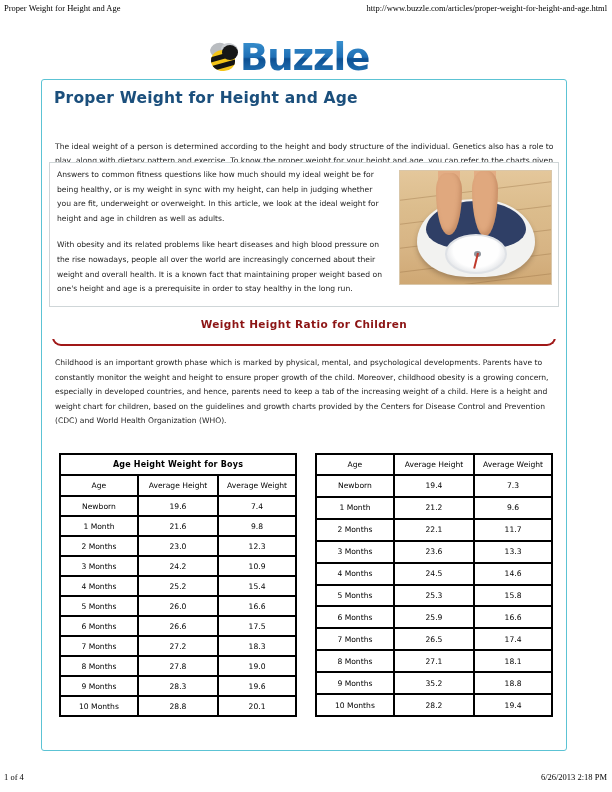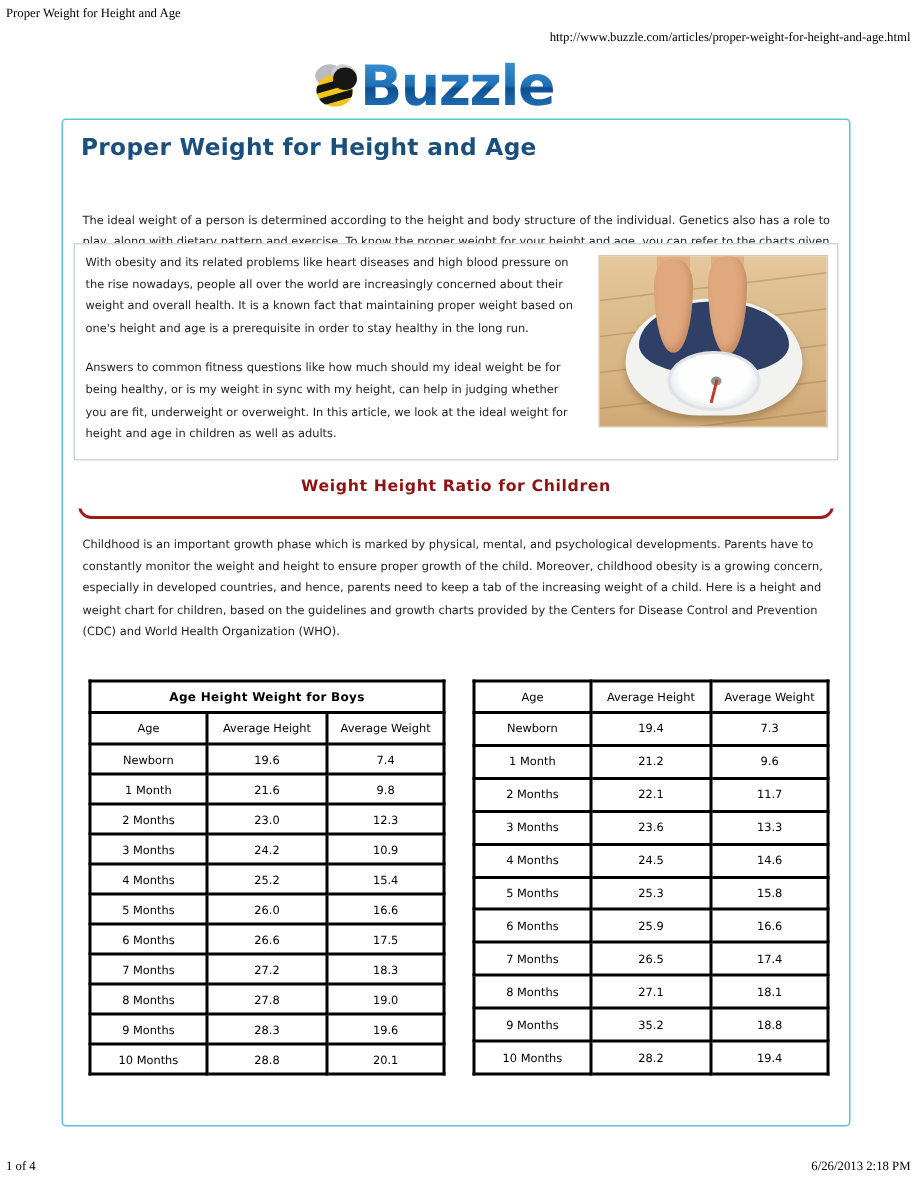--- a/index.html
+++ b/index.html
@@ -28,21 +28,21 @@
   }
   .print-header .ph-left {
     position: absolute;
     left: 4px;
     top: 0;
     white-space: nowrap;
   }
   .print-header .ph-right {
     position: absolute;
     right: 5px;
-    top: 16px;
+    top: 0;
     white-space: nowrap;
   }
   .print-footer {
     position: absolute;
     bottom: 6px;
     left: 0;
     width: 612px;
     height: 14px;
     font-family: "Liberation Serif", serif;
     font-size: 8.5px;
@@ -388,22 +388,22 @@
   </div>
 </div>
 
 <div class="page-frame">
 
   <div class="title">Proper Weight for Height and Age</div>
   <div class="lede">The ideal weight of a person is determined according to the height and body structure of the individual. Genetics also has a role to play, along with dietary pattern and exercise. To know the proper weight for your height and age, you can refer to the charts given in this article...</div>
 
   <div class="intro-box">
     <div class="intro-text">
+      <p>Answers to common fitness questions like how much should my ideal weight be for being healthy, or is my weight in sync with my height, can help in judging whether you are fit, underweight or overweight. In this article, we look at the ideal weight for height and age in children as well as adults.</p>
       <p>With obesity and its related problems like heart diseases and high blood pressure on the rise nowadays, people all over the world are increasingly concerned about their weight and overall health. It is a known fact that maintaining proper weight based on one's height and age is a prerequisite in order to stay healthy in the long run.</p>
-      <p>Answers to common fitness questions like how much should my ideal weight be for being healthy, or is my weight in sync with my height, can help in judging whether you are fit, underweight or overweight. In this article, we look at the ideal weight for height and age in children as well as adults.</p>
     </div>
 
     <div class="photo">
       <span class="floor-line" style="top:14px"></span>
       <span class="floor-line" style="top:38px"></span>
       <span class="floor-line" style="top:62px"></span>
       <span class="floor-line" style="top:86px"></span>
       <span class="floor-line" style="top:106px"></span>
       <span class="scale-base"></span>
       <span class="scale-mat"></span>

